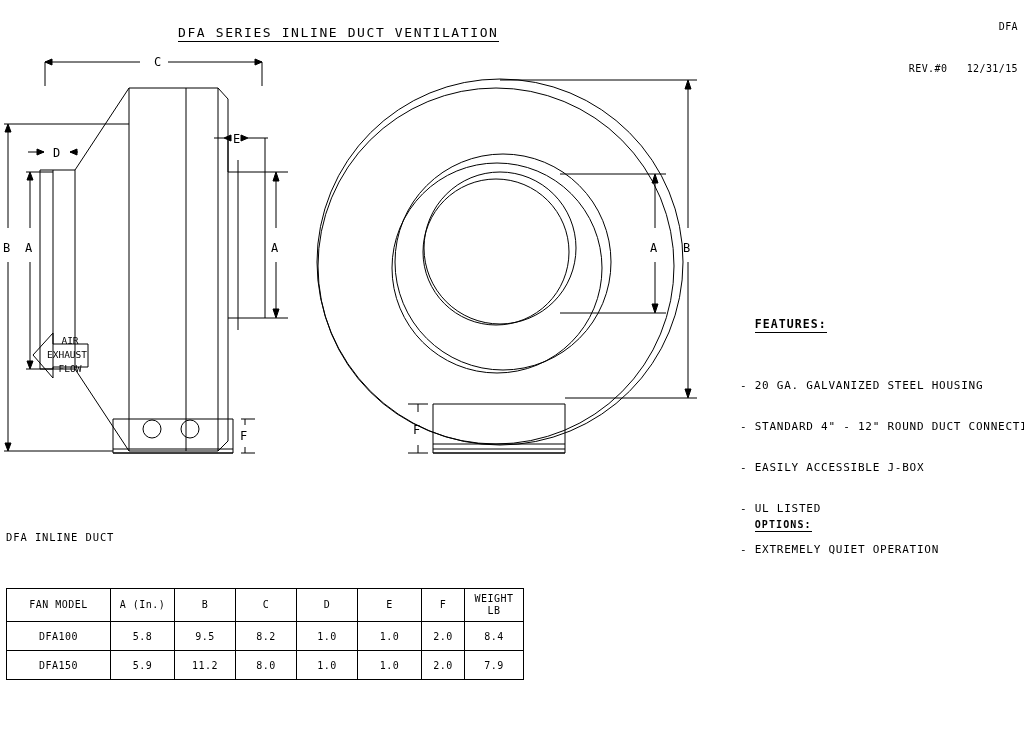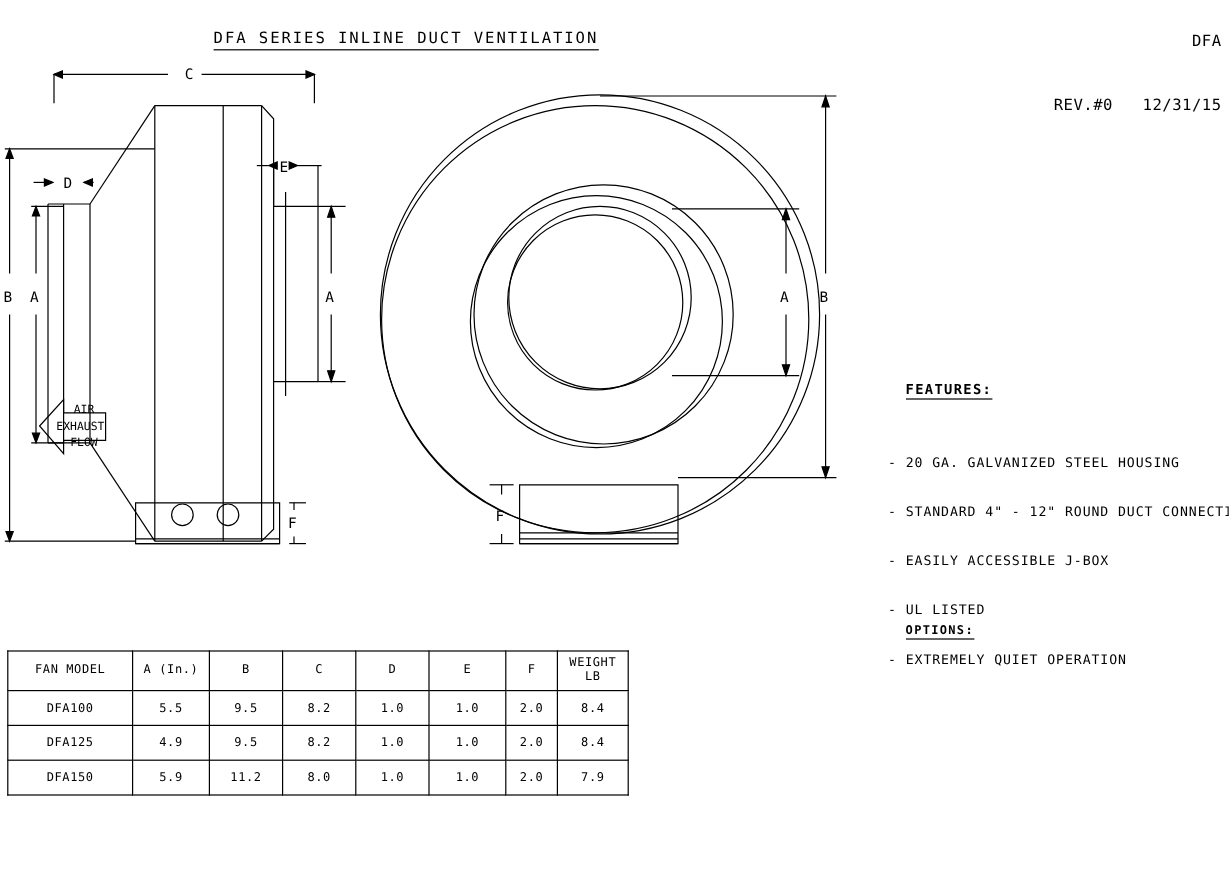--- a/index.html
+++ b/index.html
@@ -5,21 +5,21 @@
   html,body{margin:0;padding:0;background:#ffffff;}
   body{
     width:1024px;height:736px;position:relative;overflow:hidden;
     font-family:"DejaVu Sans Mono","Liberation Mono",monospace;
     color:#000;
   }
   .abs{position:absolute;}
   .txt{white-space:pre;line-height:1;}
 
   
-  #revision{top:2px;right:6px;text-align:right;font-size:13px;letter-spacing:.4px;}
+  #revision{top:2px;right:6px;text-align:right;font-size:10px;letter-spacing:.4px;}
   #revision div{margin-bottom:2px;}
 
   
   #main-title{
     top:26px;left:138px;font-size:13px;letter-spacing:1.6px;
     border-bottom:1px solid #000;padding-bottom:2px;margin-left:40px;
   }
 
   
   #drawing-svg{top:0;left:0;}
@@ -217,20 +217,21 @@
     <li>- EXTREMELY QUIET OPERATION</li>
   </ul>
 </div>
 
 <div class="abs txt" id="options">
   <div class="sec-head">OPTIONS:</div>
 </div>
 
 <div class="abs" id="table-block">
   <div id="table-caption" class="txt">
+    <div>DFA INLINE DUCT</div>
   </div>
 
   <table class="dims">
     <thead>
       <tr>
         <th class="c-model">FAN MODEL</th>
         <th class="c-a">A (In.)</th>
         <th class="c-b">B</th>
         <th class="c-c">C</th>
         <th class="c-d">D</th>
@@ -238,31 +239,21 @@
         <th class="c-f">F</th>
         <th class="c-w">
           <div>WEIGHT</div>
           <div>LB</div>
         </th>
       </tr>
     </thead>
     <tbody>
       <tr>
         <td>DFA100</td>
-        <td>5.5</td>
-        <td>9.5</td>
-        <td>8.2</td>
-        <td>1.0</td>
-        <td>1.0</td>
-        <td class="f-cell">2.0</td>
-        <td>8.4</td>
-      </tr>
-      <tr>
-        <td>DFA125</td>
-        <td>4.9</td>
+        <td>5.8</td>
         <td>9.5</td>
         <td>8.2</td>
         <td>1.0</td>
         <td>1.0</td>
         <td class="f-cell">2.0</td>
         <td>8.4</td>
       </tr>
       <tr>
         <td>DFA150</td>
         <td>5.9</td>

